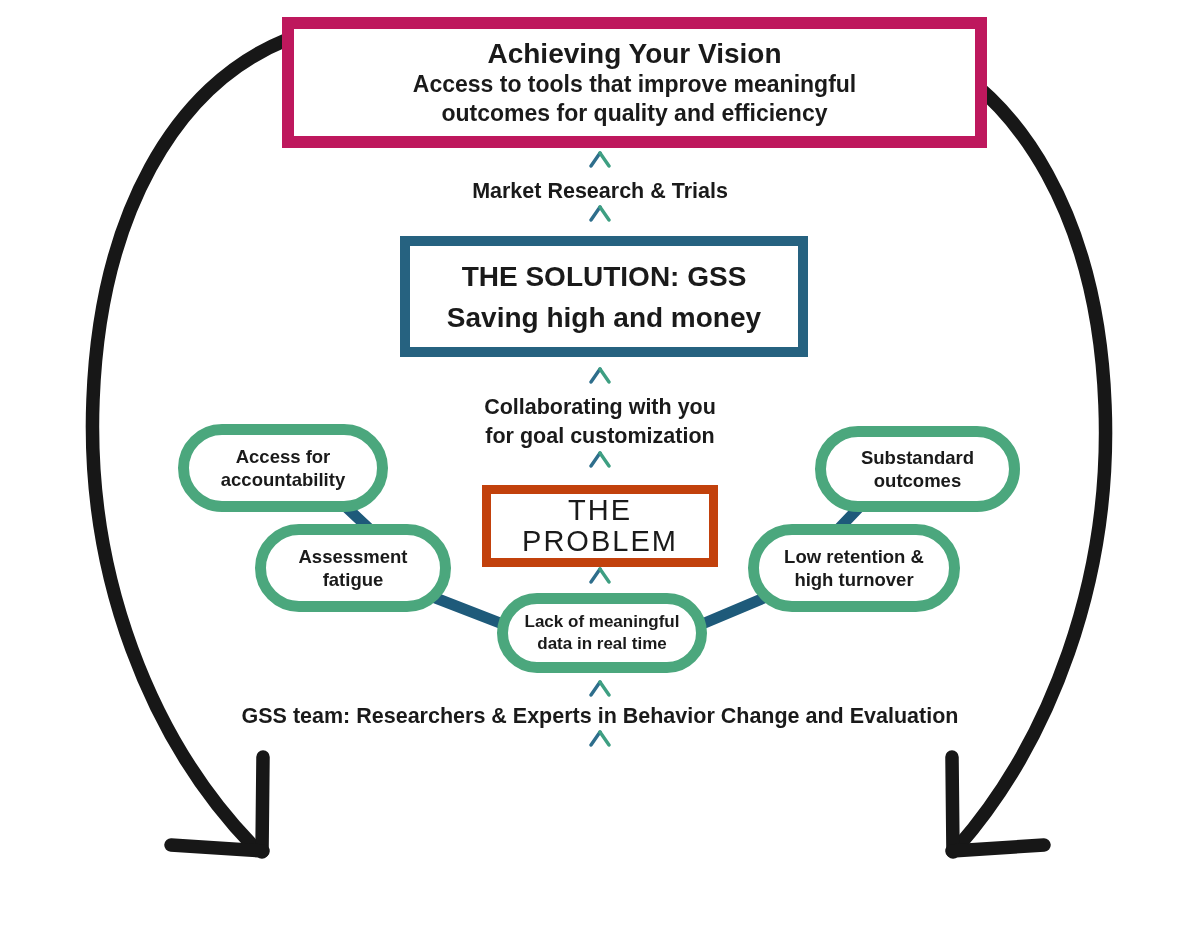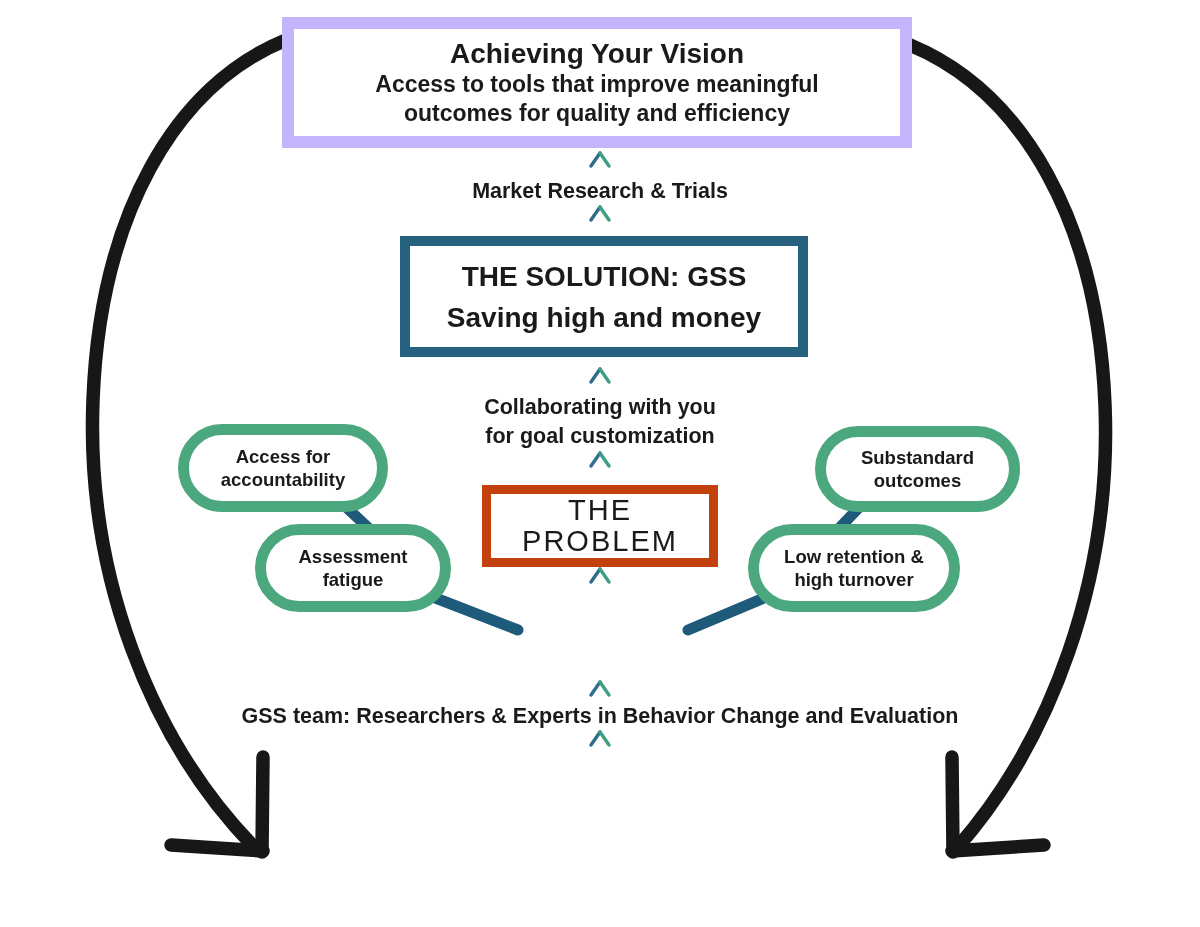--- a/index.html
+++ b/index.html
@@ -5,21 +5,21 @@
   html,body{margin:0;padding:0;background:#fff;}
   .canvas{
     position:relative;width:1200px;height:927px;background:#fff;
     font-family:"Liberation Sans","DejaVu Sans",sans-serif;color:#1A1A1A;overflow:hidden;
   }
   .layer{position:absolute;left:0;top:0;width:1200px;height:927px;pointer-events:none;}
   .center{text-align:center;}
 
   
   .frame{position:absolute;background:#fff;box-sizing:border-box;display:flex;flex-direction:column;justify-content:center;}
-  .top-box{left:282px;top:17px;width:630px;height:131px;border:12px solid #c4b5fd;}
+  .top-box{left:282px;top:17px;width:705px;height:131px;border:12px solid #be185d;}
   .top-box .t{font-size:28px;line-height:33px;font-weight:700;}
   .top-box .s{font-size:23px;line-height:29px;font-weight:700;}
   .solution-box{left:400px;top:236px;width:408px;height:121px;border:10px solid #266280;}
   .solution-box .t{font-size:28px;line-height:41px;font-weight:700;}
   .problem-box{left:482px;top:485px;width:236px;height:82px;border:9px solid #c2410c;}
   .problem-box .t{font-size:29px;line-height:31px;font-weight:400;letter-spacing:2px;}
   .bottom-box{left:283px;top:758px;width:654px;height:135px;border:12px solid #4BA77D;}
   .bottom-box .t1{font-size:25px;line-height:35px;font-weight:700;}
   .bottom-box .t2{font-size:24px;line-height:34px;font-weight:700;}
 
@@ -123,20 +123,24 @@
   </div>
 
   <div class="bubble b-demand">
     <div>Access for</div>
     <div>accountability</div>
   </div>
   <div class="bubble b-assessment">
     <div>Assessment</div>
     <div>fatigue</div>
   </div>
+  <div class="bubble b-lack">
+    <div>Lack of meaningful</div>
+    <div>data in real time</div>
+  </div>
   <div class="bubble b-lowret">
     <div>Low retention &amp;</div>
     <div>high turnover</div>
   </div>
   <div class="bubble b-substandard">
     <div>Substandard</div>
     <div>outcomes</div>
   </div>
 
   <div class="row gss-row">GSS team: Researchers &amp; Experts in Behavior Change and Evaluation</div>

